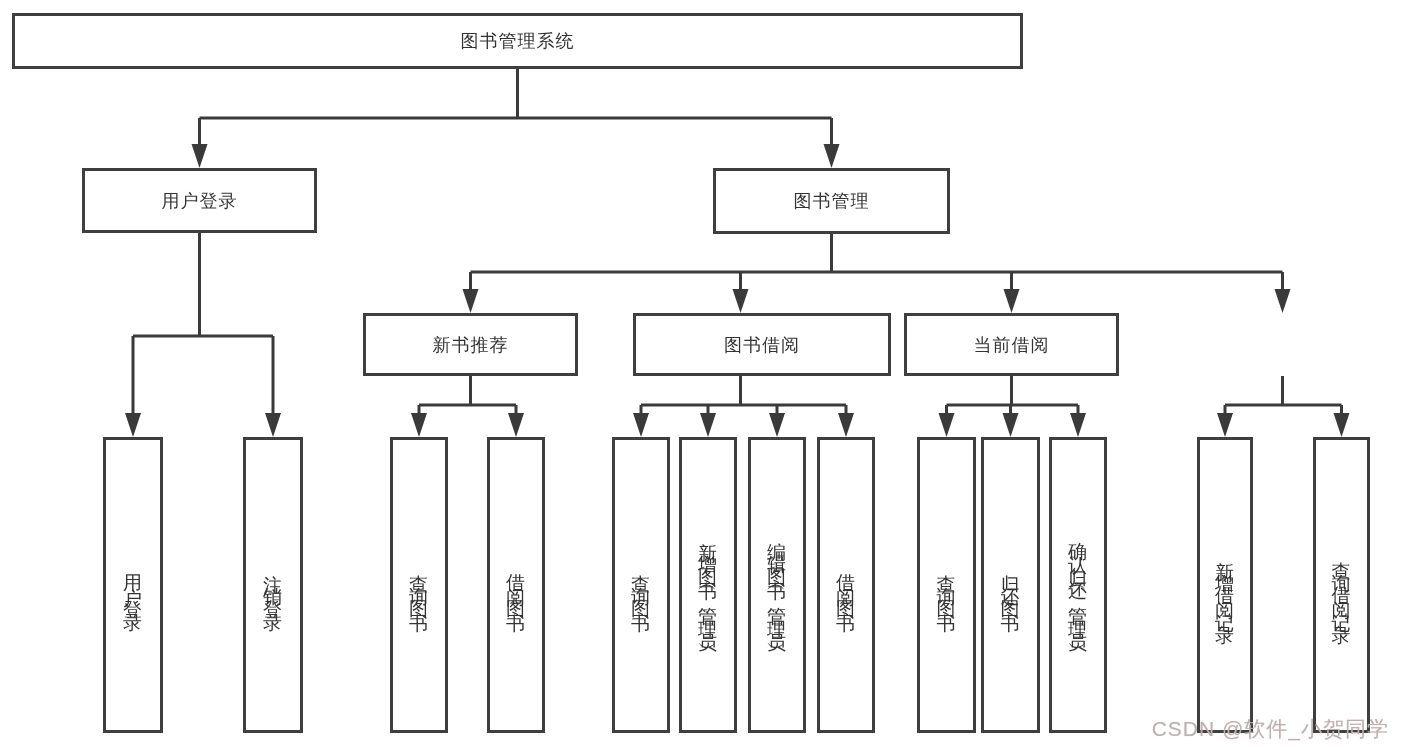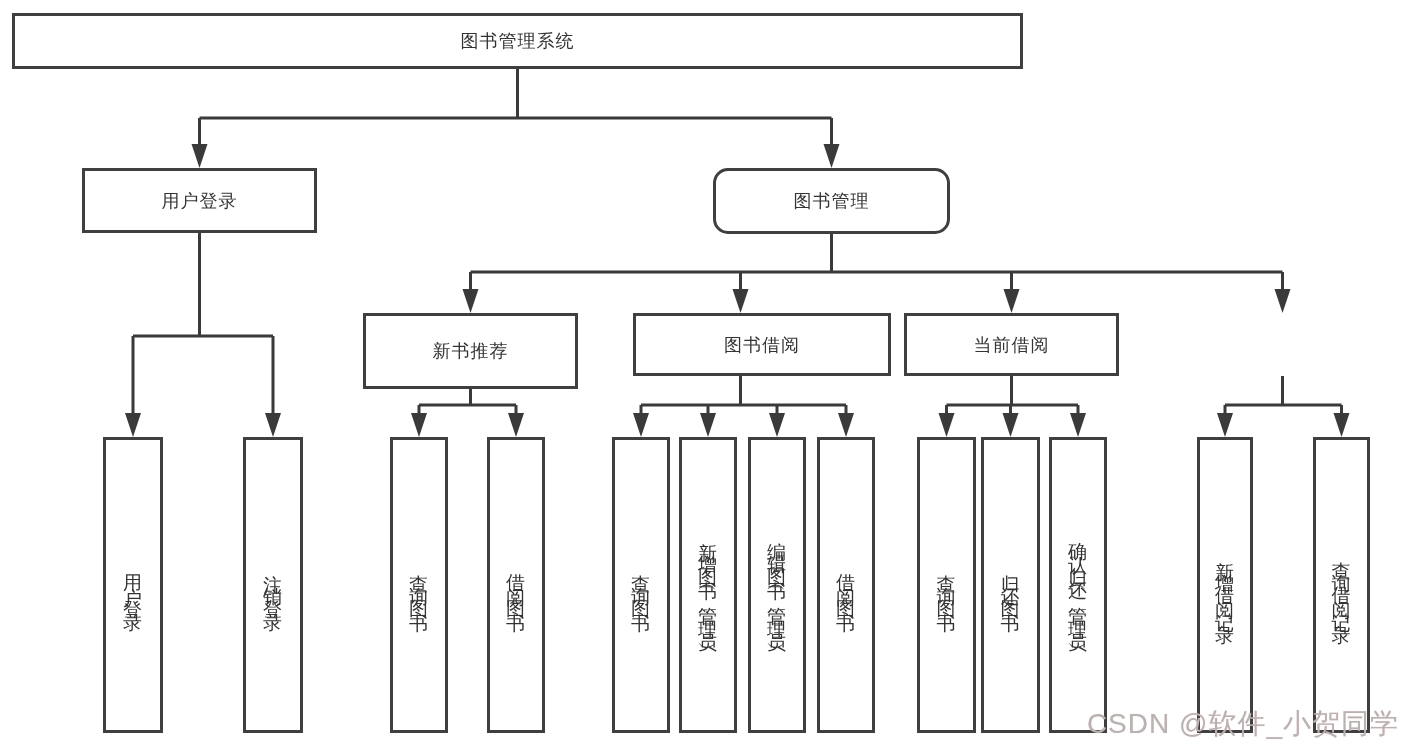--- a/index.html
+++ b/index.html
@@ -24,23 +24,23 @@
   .node.h{font-size:18px;letter-spacing:1px;}
   .node.v{
     writing-mode:vertical-rl;
     text-orientation:mixed;
     font-size:19px;
     letter-spacing:13px;
     line-height:1;
   }
   .watermark{
     position:absolute;
-    right:6px;bottom:4px;
+    right:16px;bottom:4px;
     z-index:3;
-    font-size:28px;
+    font-size:21px;
     letter-spacing:1px;
     text-shadow:0 0 1px rgba(255,120,120,0.35);
     white-space:nowrap;
   }
 </style>
 </head>
 <body>
 
 <div class="canvas">
   <svg class="connectors" width="1405" height="747" viewBox="0 0 1405 747">
@@ -67,22 +67,22 @@
       <polygon points="1002.5,413 1018.5,413 1010.5,437" fill="#3a3a3a"></polygon>
       <polygon points="1070,413 1086,413 1078,437" fill="#3a3a3a"></polygon>
       <path d="M 1011.5 376 V 405 M 946.5 405 H 1078 M 946.5 405 V 419 M 1010.5 405 V 419 M 1078 405 V 419" fill="none" stroke="#3a3a3a" stroke-width="3"></path>
       <polygon points="1217,413 1233,413 1225,437" fill="#3a3a3a"></polygon>
       <polygon points="1333.5,413 1349.5,413 1341.5,437" fill="#3a3a3a"></polygon>
       <path d="M 1282.5 376 V 405 M 1225 405 H 1341.5 M 1225 405 V 419 M 1341.5 405 V 419" fill="none" stroke="#3a3a3a" stroke-width="3"></path>
     </svg>
 
   <div class="node h" style="left: 12px; top: 13px; width: 1011px; height: 56px; border-color: rgb(63, 63, 63); background: rgb(255, 255, 255); color: rgb(51, 51, 51);">图书管理系统</div>
     <div class="node h" style="left: 82px; top: 168px; width: 235px; height: 65px; border-color: rgb(63, 63, 63); background: rgb(255, 255, 255); color: rgb(51, 51, 51);">用户登录</div>
-    <div class="node h" style="left: 713px; top: 168px; width: 237px; height: 66px; border-color: rgb(63, 63, 63); background: rgb(255, 255, 255); color: rgb(51, 51, 51); border-radius: 15px;">图书管理</div>
-    <div class="node h" style="left: 363px; top: 313px; width: 215px; height: 76px; border-color: rgb(63, 63, 63); background: rgb(255, 255, 255); color: rgb(51, 51, 51);">新书推荐</div>
+    <div class="node h" style="left: 713px; top: 168px; width: 237px; height: 66px; border-color: rgb(63, 63, 63); background: rgb(255, 255, 255); color: rgb(51, 51, 51);">图书管理</div>
+    <div class="node h" style="left: 363px; top: 313px; width: 215px; height: 63px; border-color: rgb(63, 63, 63); background: rgb(255, 255, 255); color: rgb(51, 51, 51);">新书推荐</div>
     <div class="node h" style="left: 633px; top: 313px; width: 258px; height: 63px; border-color: rgb(63, 63, 63); background: rgb(255, 255, 255); color: rgb(51, 51, 51);">图书借阅</div>
     <div class="node h" style="left: 904px; top: 313px; width: 215px; height: 63px; border-color: rgb(63, 63, 63); background: rgb(255, 255, 255); color: rgb(51, 51, 51);">当前借阅</div>
     <div class="node v" style="left: 103px; top: 437px; width: 60px; height: 296px; border-color: rgb(63, 63, 63); background: rgb(255, 255, 255); color: rgb(51, 51, 51);">用户登录</div>
     <div class="node v" style="left: 243px; top: 437px; width: 60px; height: 296px; border-color: rgb(63, 63, 63); background: rgb(255, 255, 255); color: rgb(51, 51, 51);">注销登录</div>
     <div class="node v" style="left: 390px; top: 437px; width: 58px; height: 296px; border-color: rgb(63, 63, 63); background: rgb(255, 255, 255); color: rgb(51, 51, 51);">查询图书</div>
     <div class="node v" style="left: 487px; top: 437px; width: 58px; height: 296px; border-color: rgb(63, 63, 63); background: rgb(255, 255, 255); color: rgb(51, 51, 51);">借阅图书</div>
     <div class="node v" style="left: 612px; top: 437px; width: 58px; height: 296px; border-color: rgb(63, 63, 63); background: rgb(255, 255, 255); color: rgb(51, 51, 51);">查询图书</div>
     <div class="node v" style="left: 679px; top: 437px; width: 58px; height: 296px; border-color: rgb(63, 63, 63); background: rgb(255, 255, 255); color: rgb(51, 51, 51);">新增图书（管理员）</div>
     <div class="node v" style="left: 748px; top: 437px; width: 58px; height: 296px; border-color: rgb(63, 63, 63); background: rgb(255, 255, 255); color: rgb(51, 51, 51);">编辑图书（管理员）</div>
     <div class="node v" style="left: 817px; top: 437px; width: 58px; height: 296px; border-color: rgb(63, 63, 63); background: rgb(255, 255, 255); color: rgb(51, 51, 51);">借阅图书</div>

